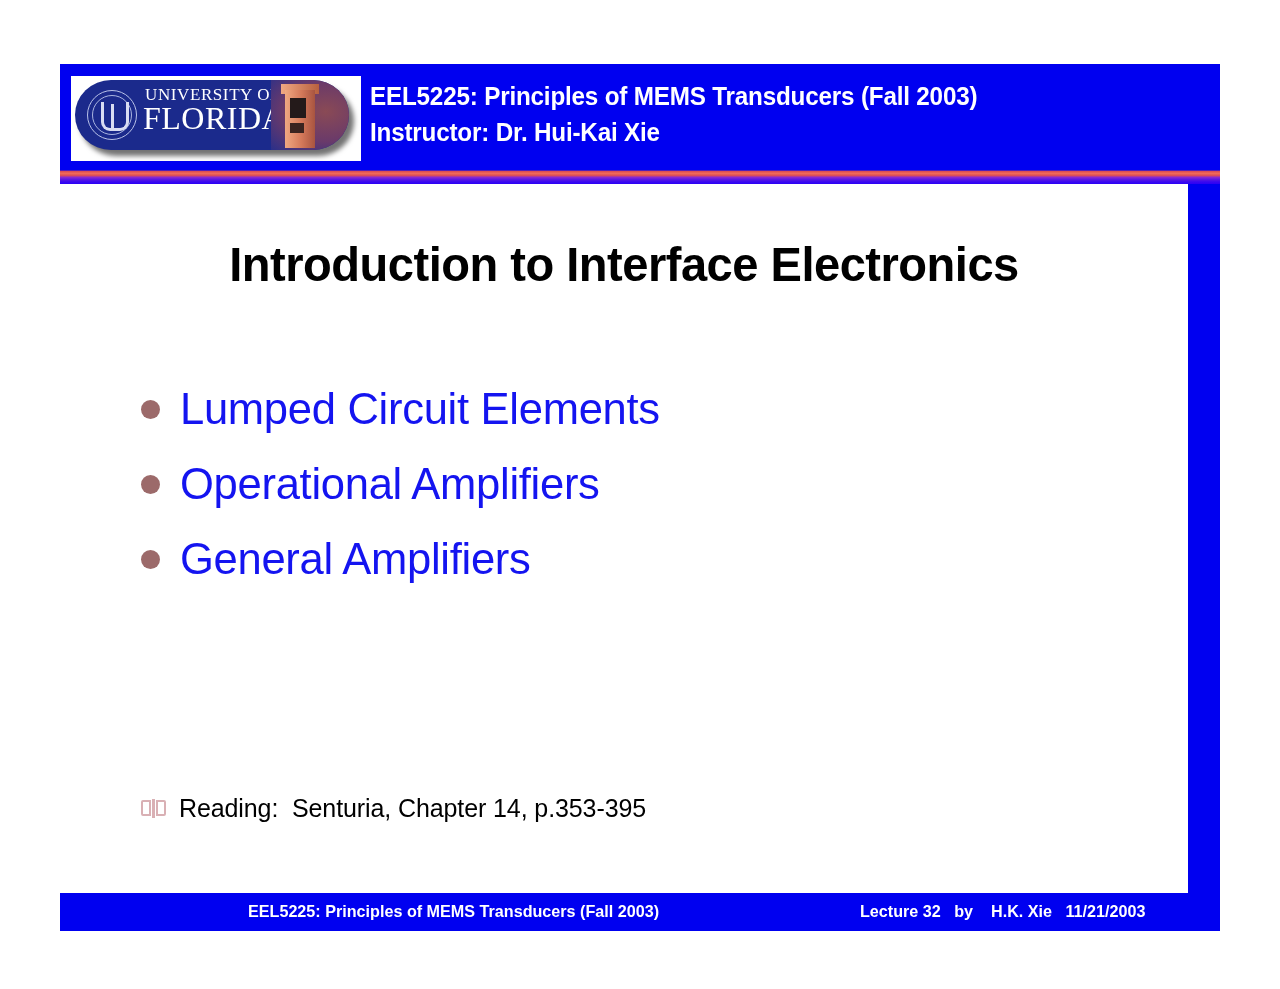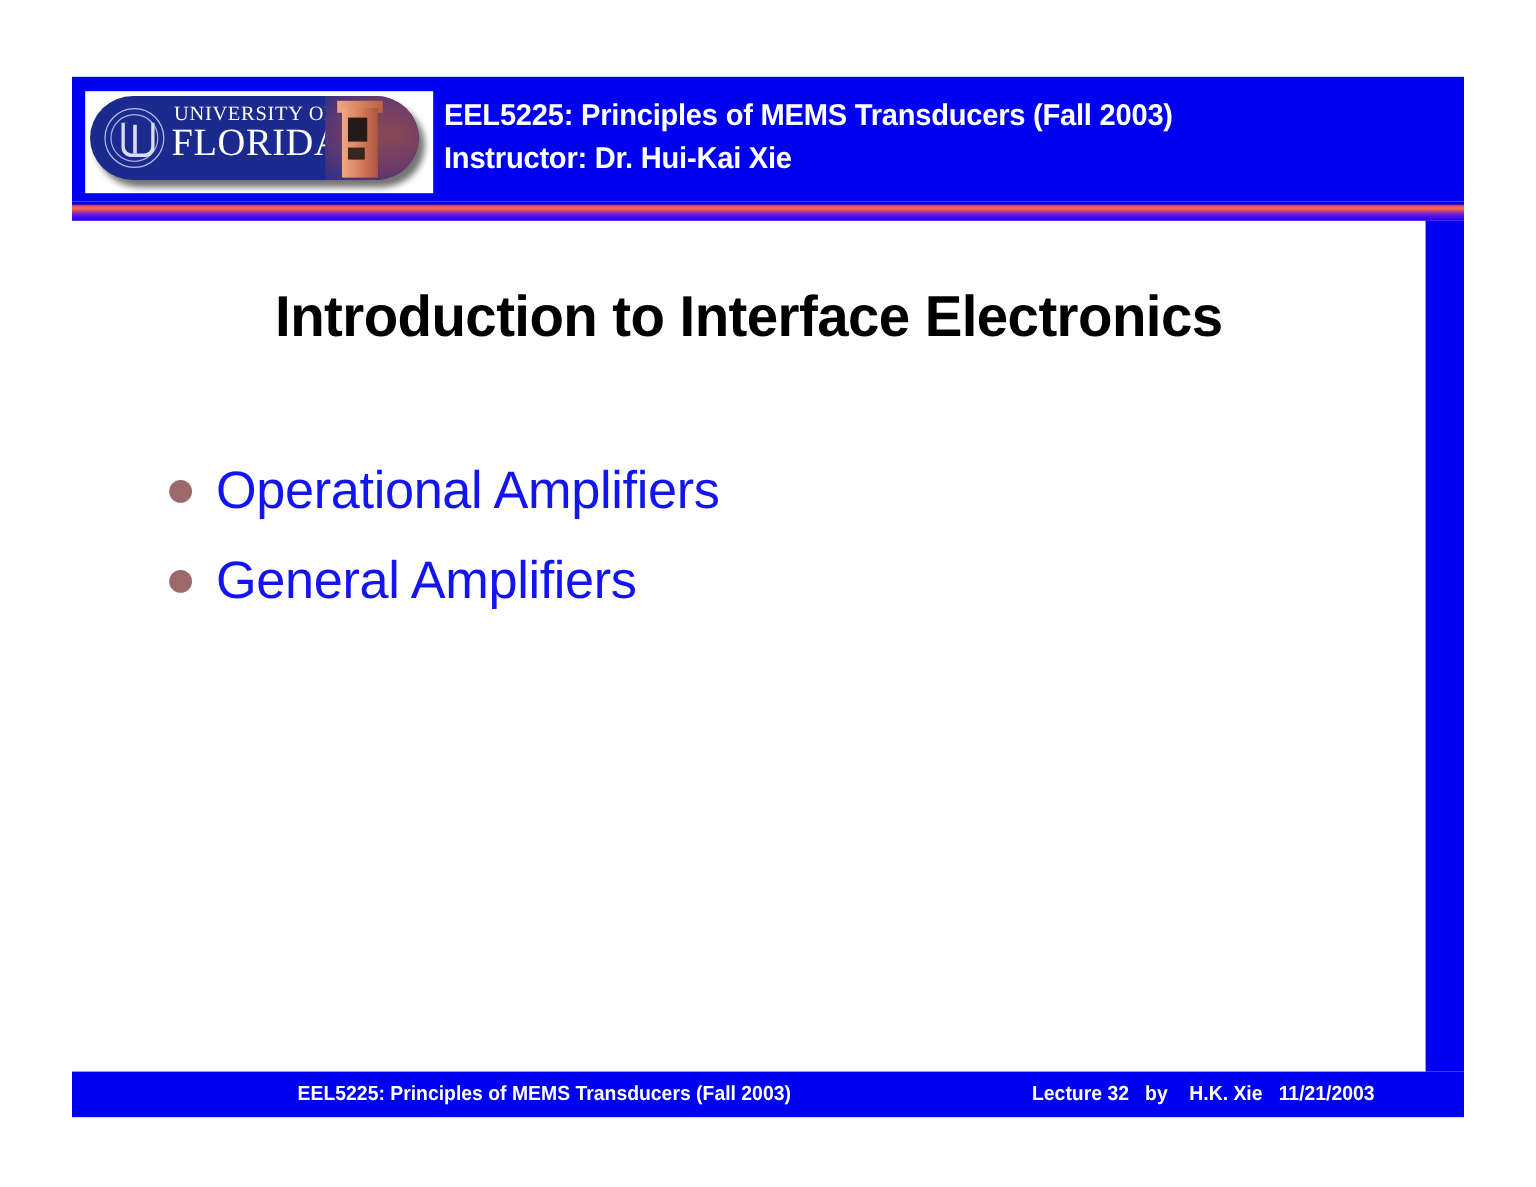--- a/index.html
+++ b/index.html
@@ -371,27 +371,39 @@
 
   <div class="divider"></div>
 
   <div class="right-bar"></div>
 
   <div class="slide-title">Introduction to Interface Electronics</div>
 
   <ul class="bullets">
     <li class="bullet-row">
       <span class="bullet-dot"></span>
+      <span class="bullet-label">Lumped Circuit Elements</span>
+    </li>
+    <li class="bullet-row">
+      <span class="bullet-dot"></span>
       <span class="bullet-label">Operational Amplifiers</span>
     </li>
     <li class="bullet-row">
       <span class="bullet-dot"></span>
       <span class="bullet-label">General Amplifiers</span>
     </li>
   </ul>
 
+  <div class="reading-row">
+    <span class="book-icon">
+      <span class="pg pg-l"></span>
+      <span class="pg pg-r"></span>
+      <span class="spine"></span>
+    </span>
+    <span class="reading-text">Reading:  Senturia, Chapter 14, p.353-395</span>
+  </div>
 
   <div class="footer-bar">
     <span class="footer-left">EEL5225: Principles of MEMS Transducers (Fall 2003)</span>
     <span class="footer-right">Lecture 32   by    H.K. Xie   11/21/2003</span>
   </div>
 
 </div>
 
 </body></html>

